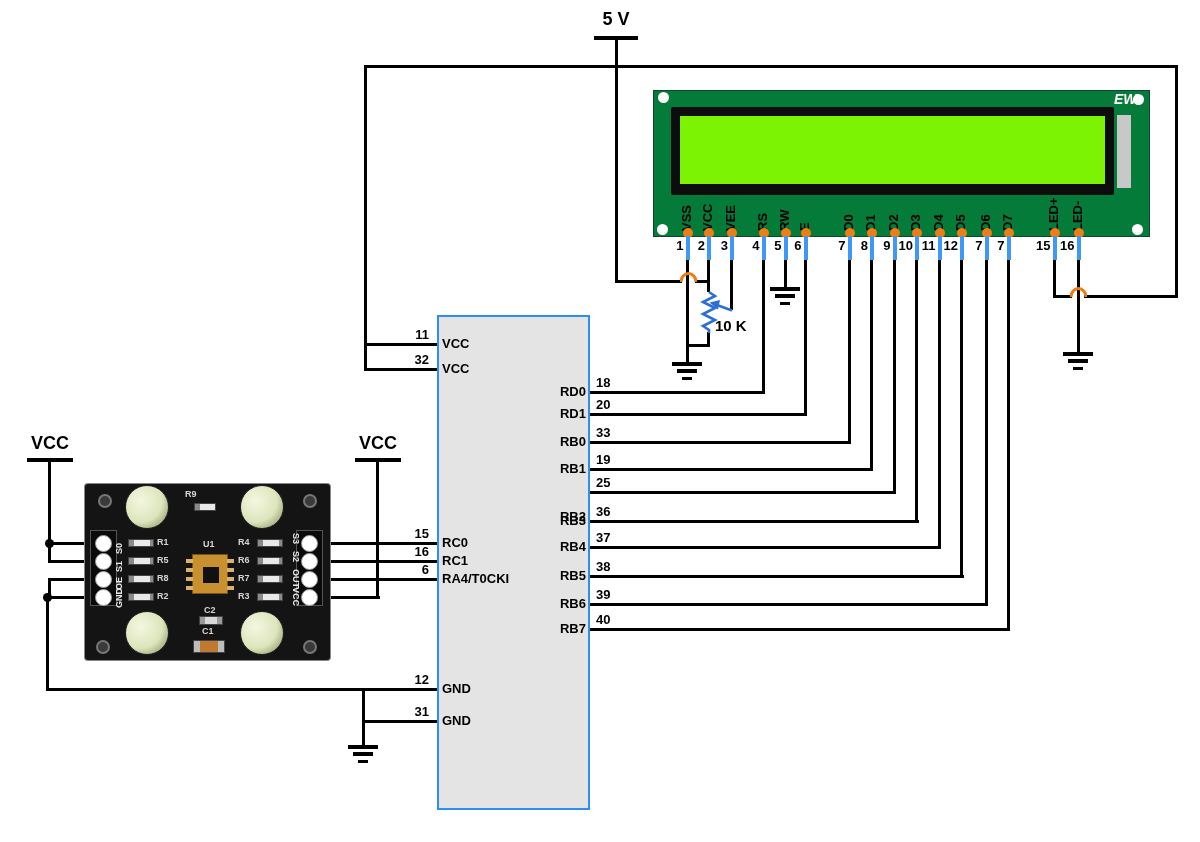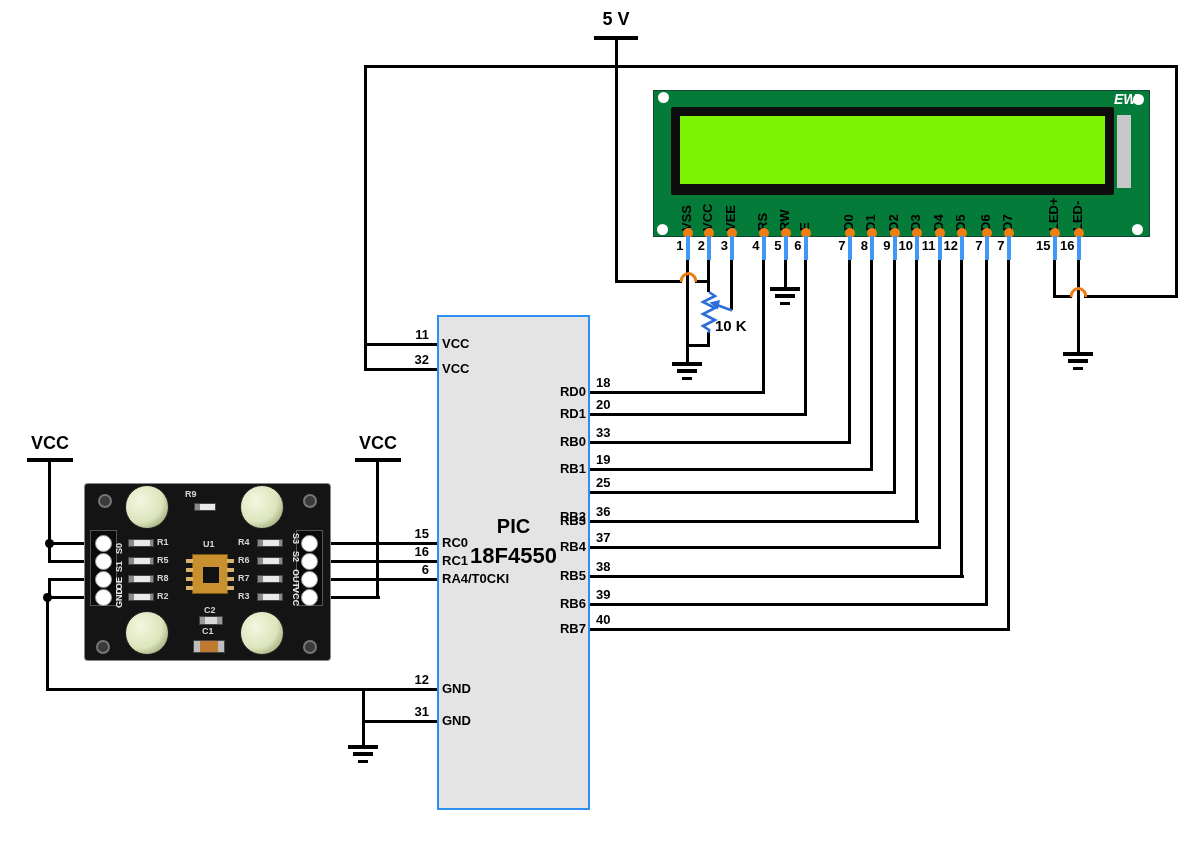--- a/index.html
+++ b/index.html
@@ -282,24 +282,20 @@
     <span class="pnum">15</span>
   </div>
   <div class="lpin" style="left:1050.5px;">
     <span class="pname">LED-</span>
     <i class="pdot"></i>
       <i class="pstub"></i>
     <span class="pnum">16</span>
   </div>
 
   <div class="pic-box"></div>
-  <div class="pic-title">
-    <span class="pic-t1">PIC</span>
-    <span class="pic-t2">18F4550</span>
-  </div>
 
   <div class="pn pn-l" style="left:395px;top:327px;">11</div>
   <div class="pn pn-l" style="left:395px;top:352px;">32</div>
   <div class="pn pn-l" style="left:395px;top:526px;">15</div>
   <div class="pn pn-l" style="left:395px;top:544px;">16</div>
   <div class="pn pn-l" style="left:395px;top:562px;">6</div>
   <div class="pn pn-l" style="left:395px;top:672px;">12</div>
   <div class="pn pn-l" style="left:395px;top:704px;">31</div>
 
   <div class="plab" style="left:442px;top:336px;">VCC</div>

